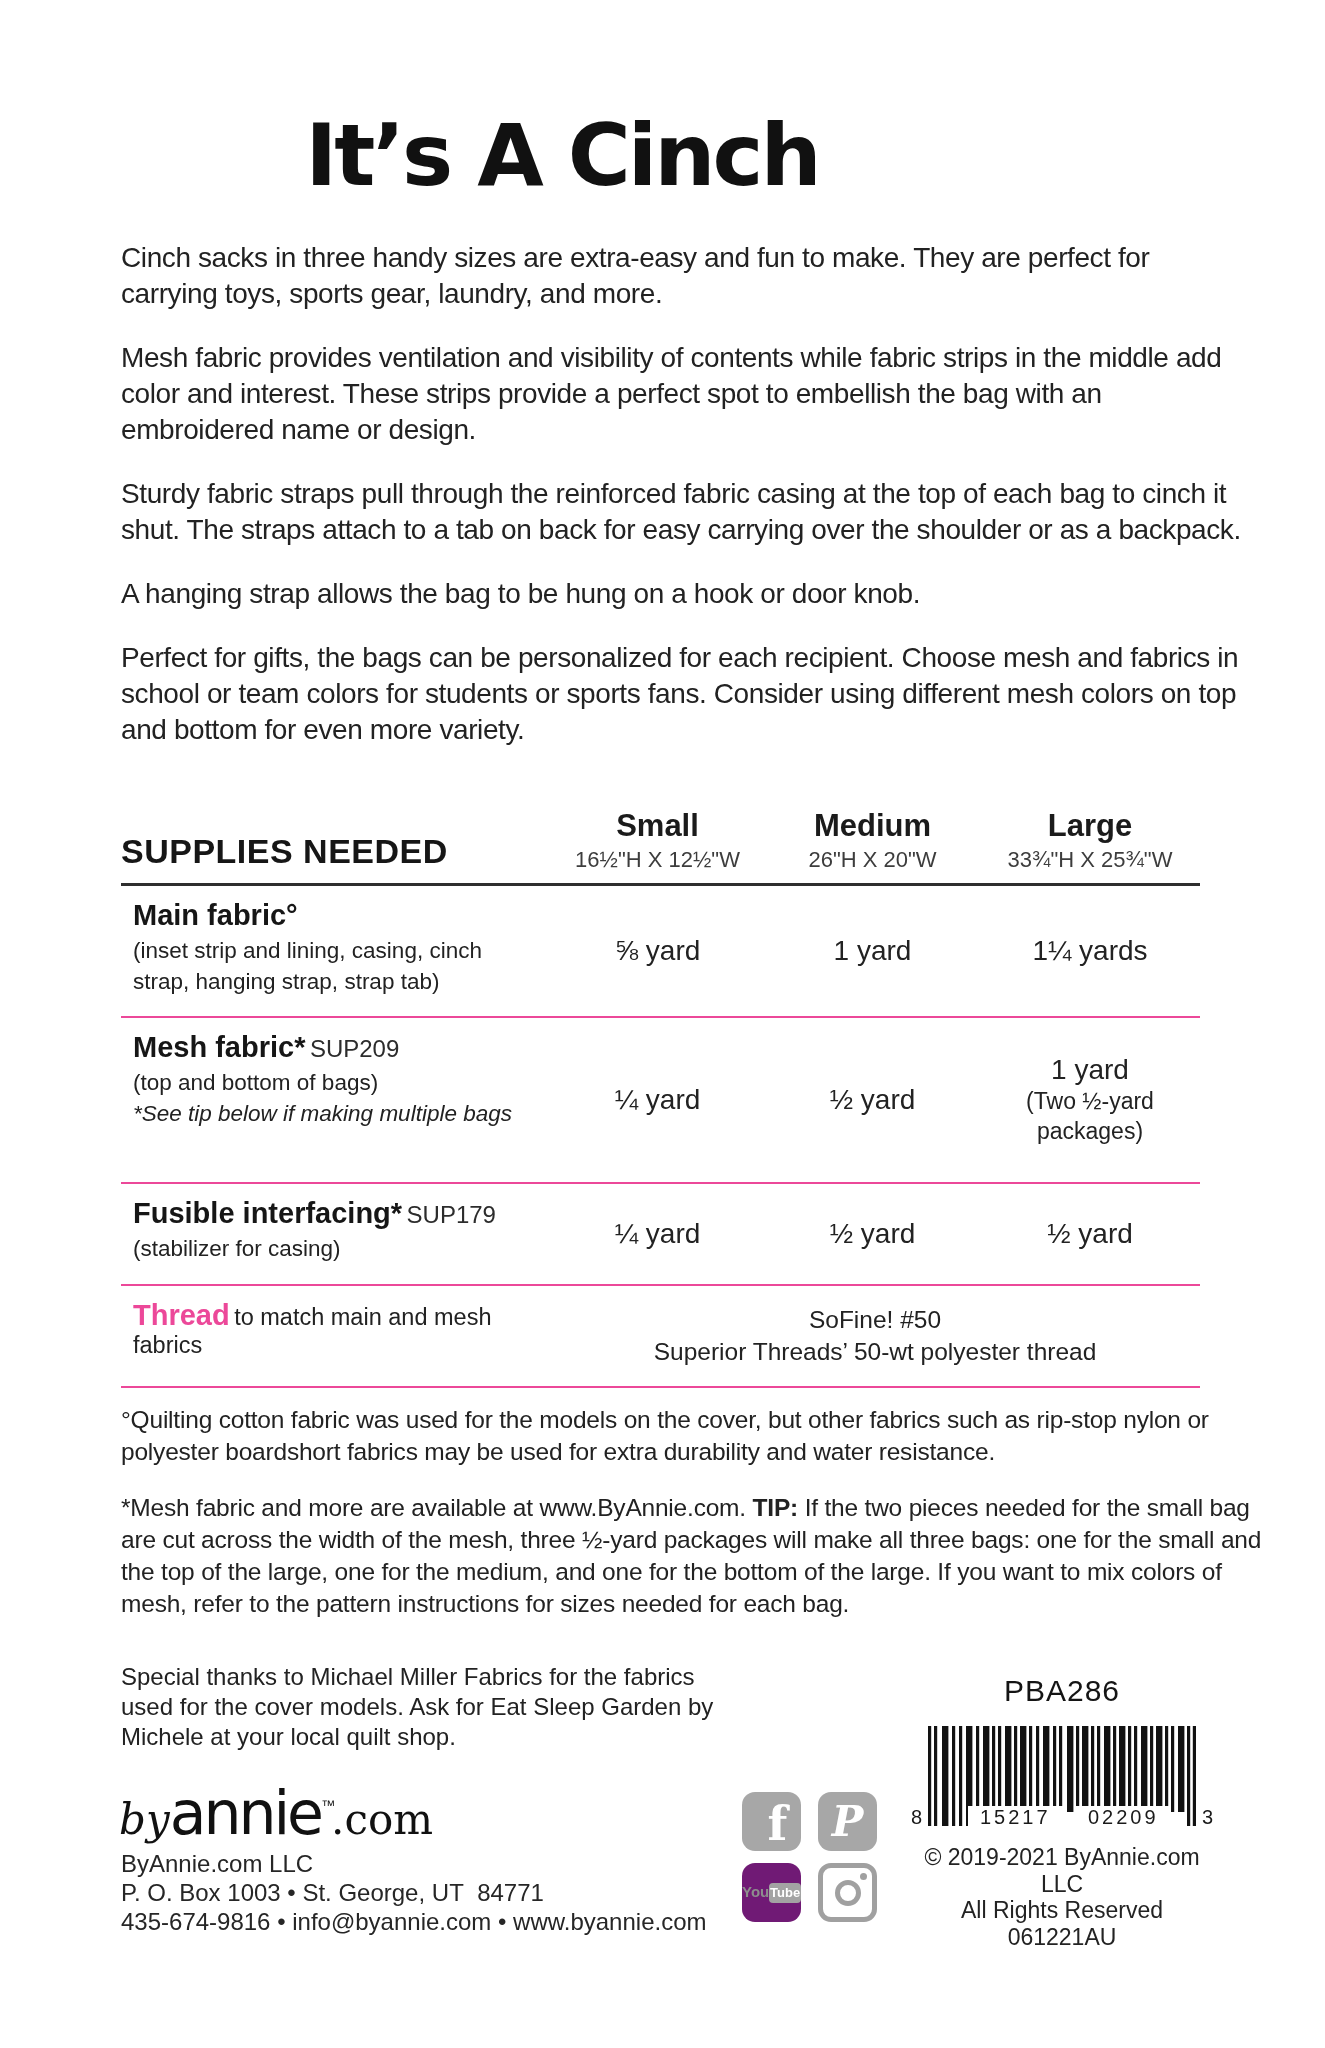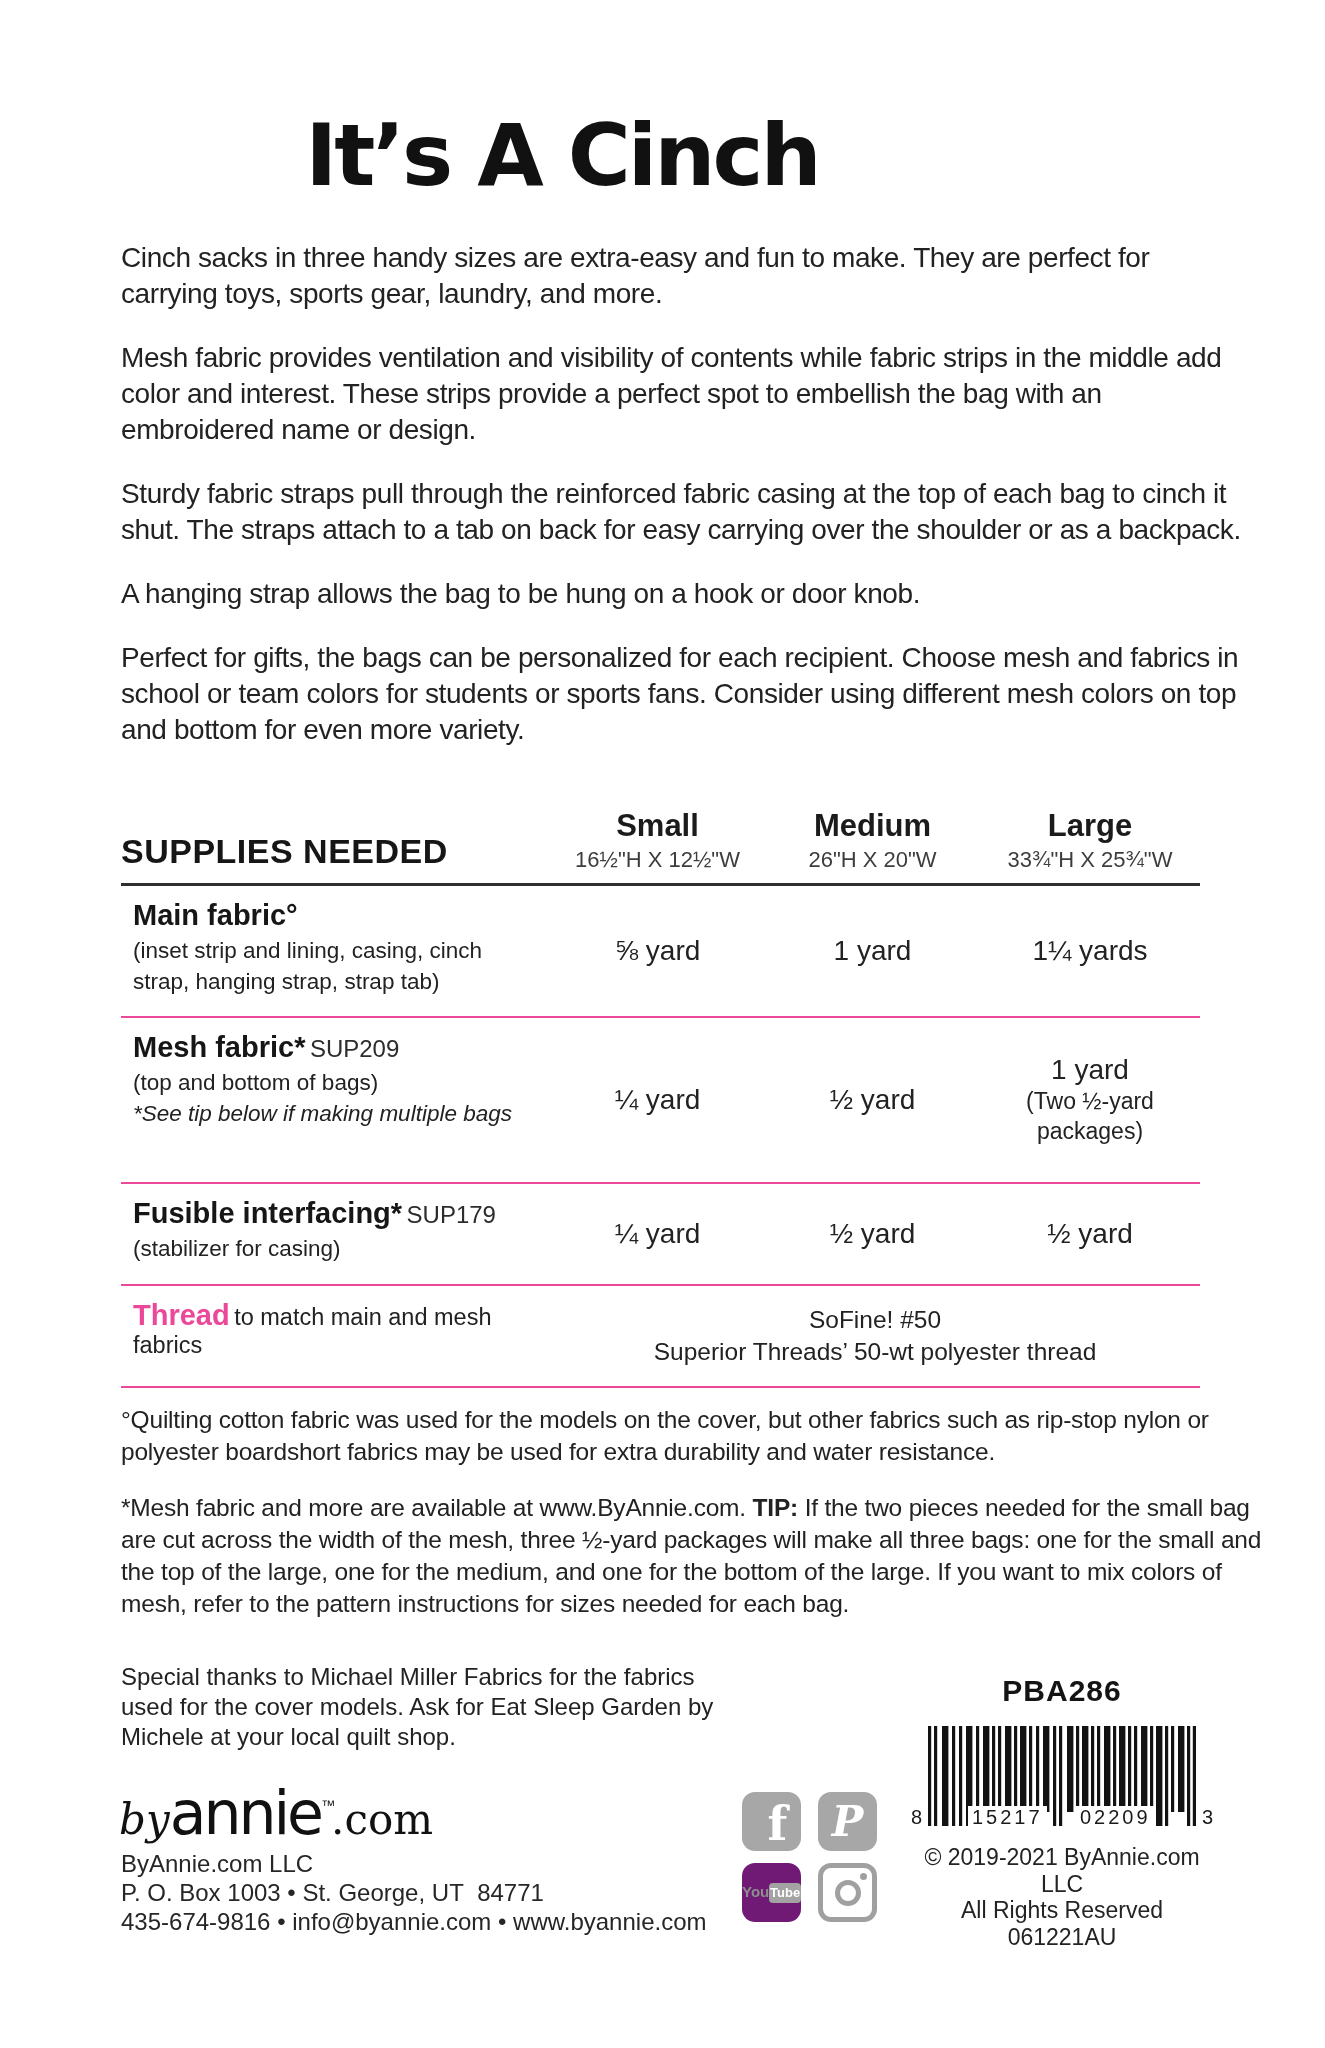--- a/index.html
+++ b/index.html
@@ -75,23 +75,23 @@
   .yt { background:#701a75; }
   .yt-you { font-size:15px; font-weight:bold; color:#8d8d8d; line-height:1; margin-bottom:3px; }
   .yt-badge { background:#a3a3a3; border-radius:4px; width:40px; height:20px; display:flex; align-items:center; justify-content:center; }
   .yt-tube { font-size:13px; font-weight:bold; color:#fff; line-height:1; }
   .ig { background:#fff; border:5px solid #a0a0a0; position:relative; }
   .ig-circle { width:26px; height:26px; border:5px solid #a0a0a0; border-radius:50%; }
   .ig-dot { position:absolute; top:5px; right:5px; width:7px; height:7px; border-radius:50%; background:#a0a0a0; }
 
   
   .bcblock { top:1674px; left:912px; width:300px; text-align:center; }
-  .pba { font-size:30px; font-weight:bold; letter-spacing:1px; color:#141414; margin-bottom:18px; }
+  .pba { font-size:30px; font-weight:normal; letter-spacing:1px; color:#141414; margin-bottom:18px; }
   .barcode { position:relative; width:268px; height:100px; margin:0 auto; }
-  .bc-num { position:absolute; bottom:-3px; background:#fff; padding:0 4px; font-size:20px; letter-spacing:3px; color:#1a1a1a; }
+  .bc-num { position:absolute; bottom:-3px; background:#fff; padding:0 12px; font-size:20px; letter-spacing:3px; color:#1a1a1a; }
   .bc-n1 { left:40px; } .bc-n2 { left:148px; }
   .bc-side { position:absolute; bottom:-3px; font-size:20px; color:#1a1a1a; }
   .bc-left { left:-17px; } .bc-right { right:-17px; }
   .copy { margin-top:18px; font-size:23px; line-height:26.5px; color:#232323; }
 </style>
 </head>
 <body>
 
 <h1 class="abs title">It’s A Cinch</h1>
 

